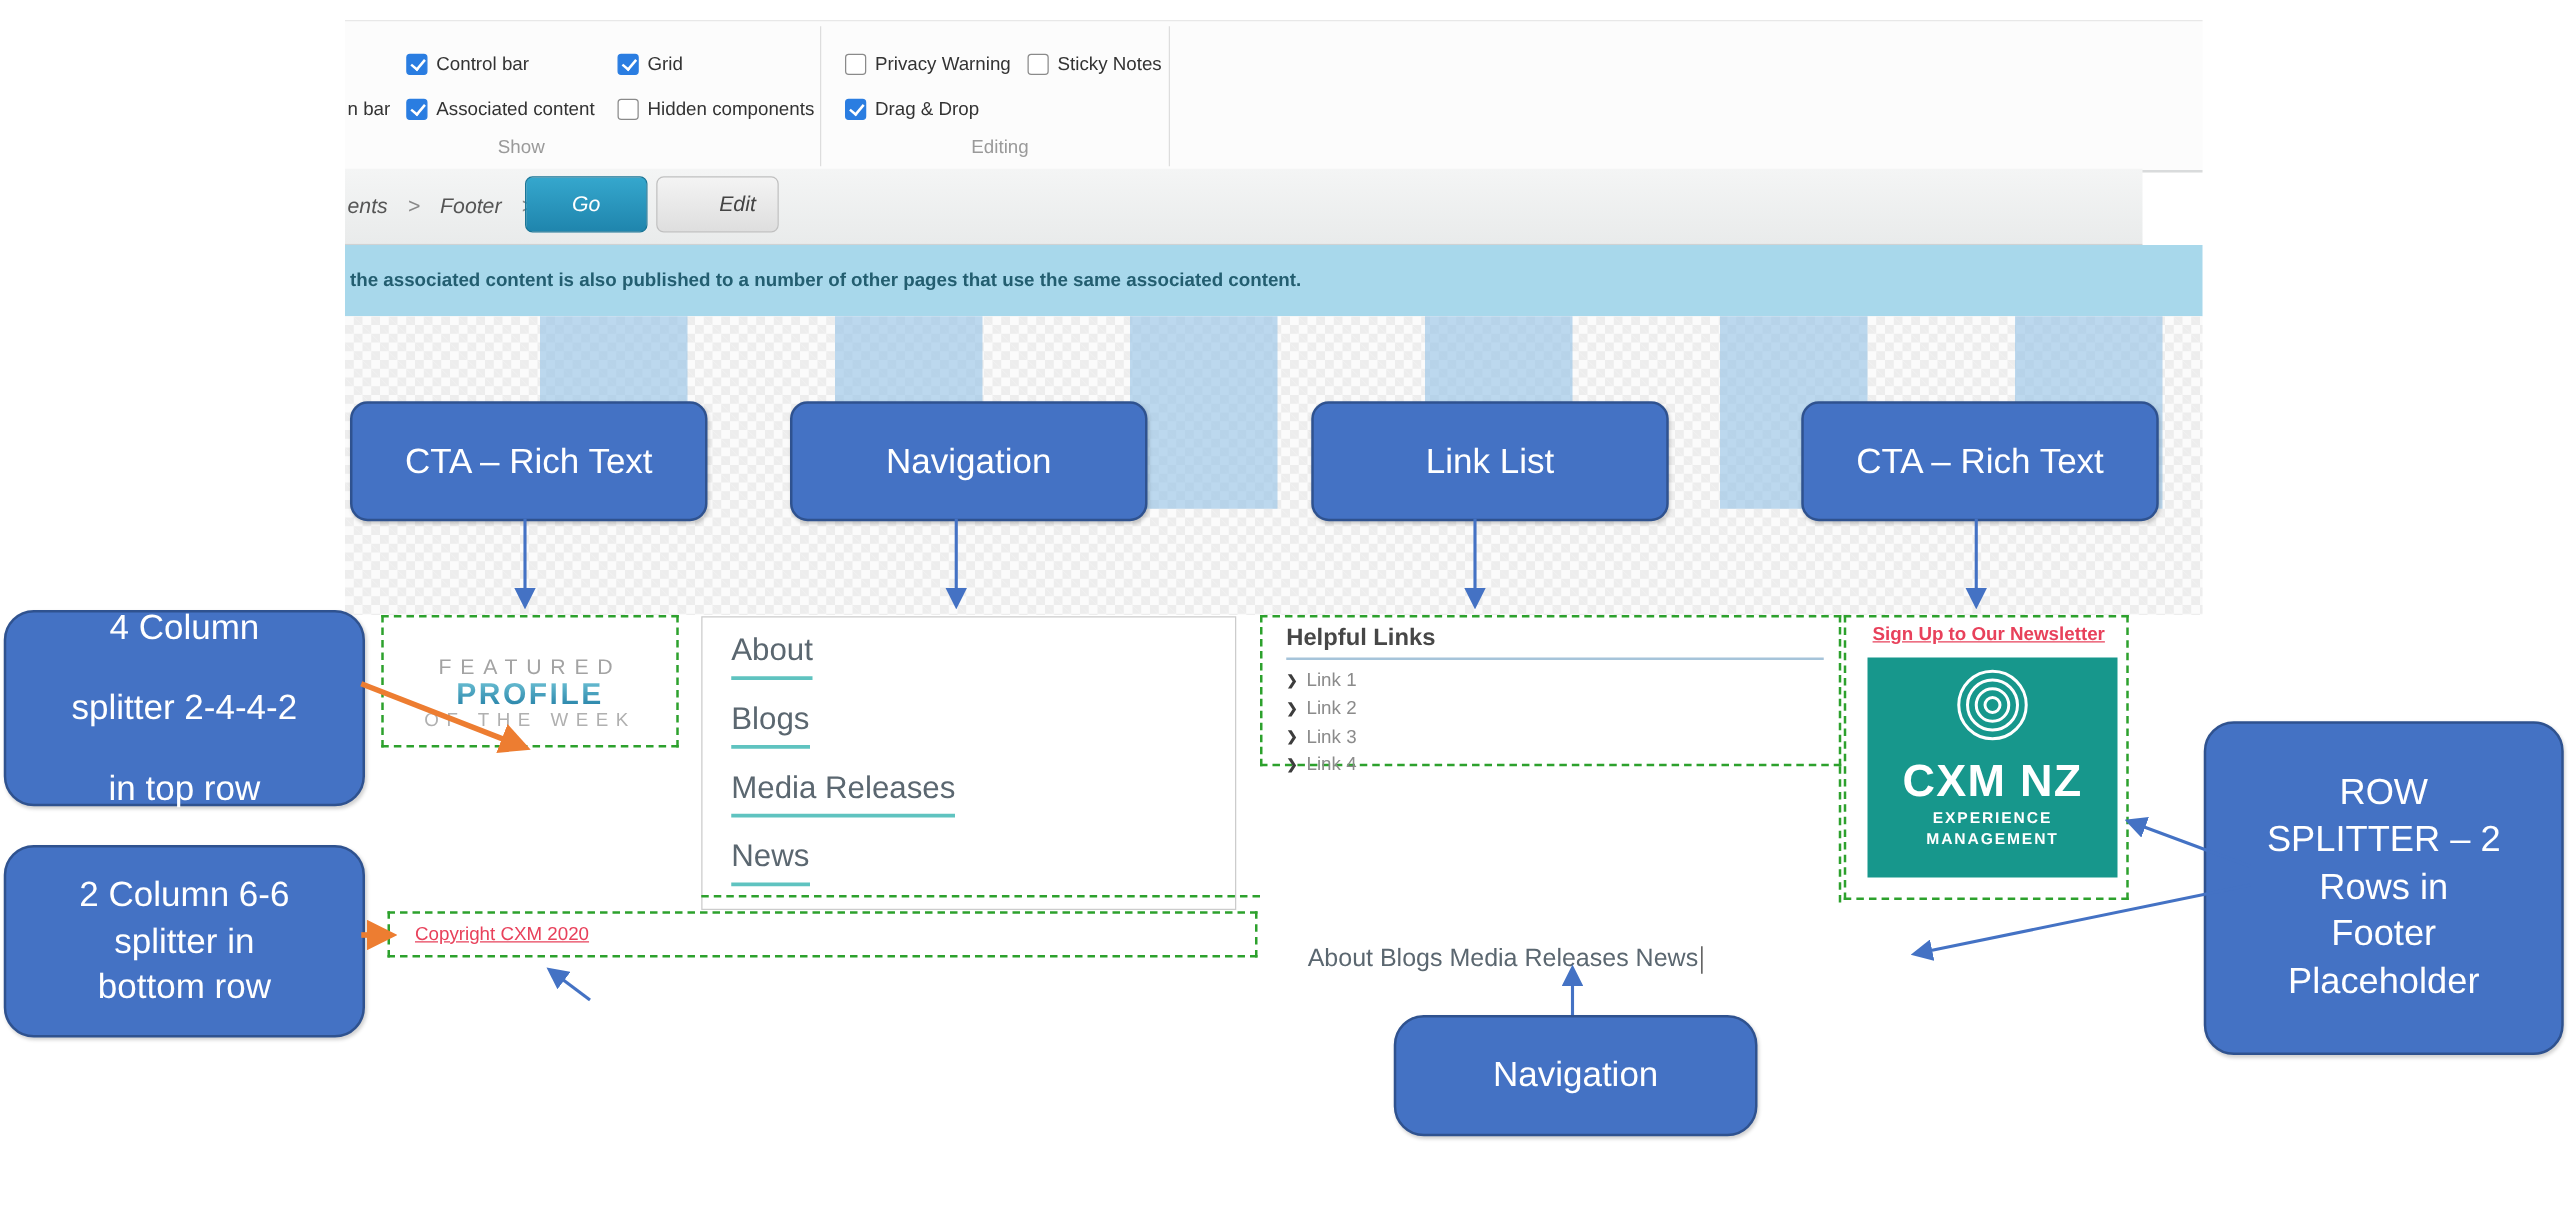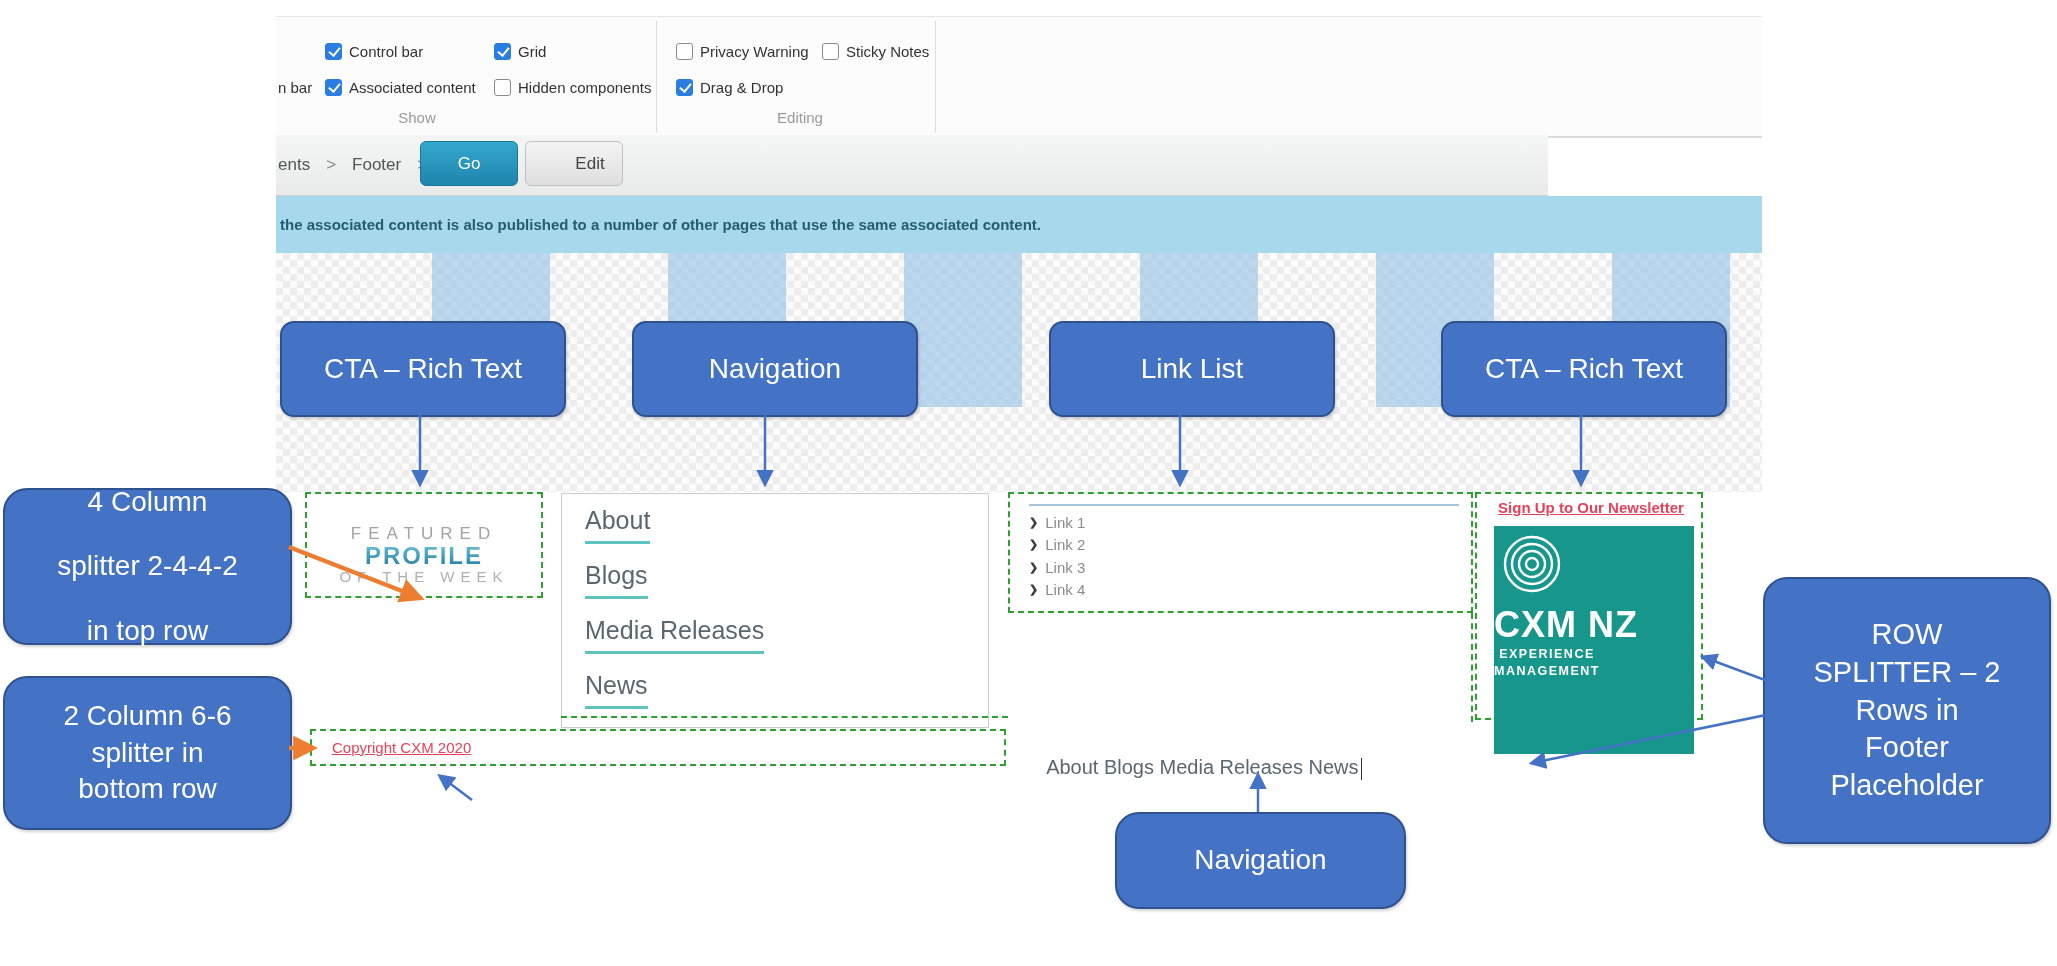--- a/index.html
+++ b/index.html
@@ -11,21 +11,21 @@
   #ribbon{left:276px;top:16px;width:1486px;height:119px;background:#fcfcfc;border-top:1px solid #e8e8e8;border-bottom:2px solid #d9dbdc;}
   .vsep{position:absolute;top:4px;height:112px;width:1px;background:#ddd;}
   .grouplabel{position:absolute;top:92px;font-size:15px;color:#9a9a9a;text-align:center;width:200px;}
   .cb{position:absolute;display:flex;align-items:center;gap:7px;height:20px;}
   .cbbox{width:17px;height:17px;border-radius:3px;box-sizing:border-box;border:1.5px solid #8a8a8a;background:#fff;flex:0 0 auto;position:relative;}
   .cb.checked .cbbox{background:#2a7de1;border-color:#2a7de1;}
   .cb.checked .cbbox:after{content:"";position:absolute;left:5px;top:1.5px;width:5px;height:9px;border:solid #fff;border-width:0 2.5px 2.5px 0;transform:rotate(40deg);}
   .cblabel{font-size:15px;color:#333;white-space:nowrap;}
 
   
-  #crumbbar{left:276px;top:135px;width:1272px;height:61px;background:linear-gradient(#f4f5f5,#e9ebeb);border-bottom:1px solid #cfd2d3;box-sizing:border-box;}
+  #crumbbar{left:276px;top:135px;width:1438px;height:61px;background:linear-gradient(#f4f5f5,#e9ebeb);border-bottom:1px solid #cfd2d3;box-sizing:border-box;font-style:italic;}
   #crumbs{position:absolute;left:2px;top:20px;display:flex;gap:16px;font-size:17px;color:#555;}
   .crumbsep{color:#888;}
   .btn{position:absolute;top:6px;height:45px;width:98px;border-radius:6px;font-size:17px;display:flex;align-items:center;justify-content:center;box-sizing:border-box;cursor:pointer;}
   #go-btn{left:144px;background:linear-gradient(#35a7cd,#1f85ad);border:1px solid #1a7697;color:#fff;}
   #edit-btn{left:249px;background:linear-gradient(#f4f4f4,#dedede);border:1px solid #c0c0c0;color:#444;padding-left:32px;}
 
   
   #notice{left:276px;top:196px;width:1486px;height:57px;background:#a8d8eb;display:flex;align-items:center;}
   #notice span{font-size:15px;font-weight:600;color:#235e70;padding-left:4px;}
 
@@ -55,21 +55,21 @@
 
   #linklist{left:1008px;top:492px;width:465px;height:121px;padding:6px 0 0 19px;box-sizing:border-box;}
   #linklist h3{margin:0;font-size:19px;font-weight:700;color:#474747;}
   #linklist .rule{width:430px;height:2px;background:#a6c4da;margin:4px 0 5px 0;}
   .linkrow{display:flex;align-items:center;gap:7px;height:22.5px;cursor:pointer;}
   .linkrow .chev{font-size:11px;color:#3d3d3d;font-weight:bold;}
   .linkrow .ltext{font-size:15px;color:#8b8b8b;}
 
   #newsbox{left:1475px;top:492px;width:228px;height:228px;}
   #signup{position:absolute;left:0;top:5px;width:228px;text-align:center;font-size:15px;font-weight:600;color:#e8415b;text-decoration:underline;cursor:pointer;}
-  #cxmlogo{position:absolute;left:17px;top:32px;width:200px;height:228px;background:#17978c;display:flex;flex-direction:column;align-items:flex-start;cursor:pointer;}
+  #cxmlogo{position:absolute;left:17px;top:32px;width:200px;height:176px;background:#17978c;display:flex;flex-direction:column;align-items:center;cursor:pointer;}
   #cxmlogo .title{font-size:36px;font-weight:800;color:#fff;letter-spacing:1px;margin-top:2px;}
   #cxmlogo .sub{font-size:12.5px;font-weight:700;color:#fff;letter-spacing:1.5px;line-height:1.35;text-align:center;}
 
   #bottomrow{left:310px;top:729px;width:696px;height:37px;}
   #copyright{position:absolute;left:20px;top:8px;font-size:15px;color:#e8415b;text-decoration:underline;cursor:pointer;}
   #bottomnav{left:1025px;top:733px;font-size:20px;color:#5b6770;white-space:pre;}
   #bottomnav .cursor{display:inline-block;width:1.5px;height:22px;background:#333;vertical-align:middle;margin-left:2px;}
 
   
   .callout{position:absolute;background:#4472C4;border:2.5px solid #2F528F;border-radius:14px;color:#fff;
@@ -159,20 +159,21 @@
   <div id="navbox" class="abs z2">
     <div>
         <div class="navitem">About</div>
         <div class="navitem">Blogs</div>
         <div class="navitem">Media Releases</div>
         <div class="navitem">News</div>
       </div>
   </div>
 
   <div id="linklist" class="abs gdash z2">
+    <h3>Helpful Links</h3>
     <div class="rule"></div>
     <div id="linkrows">
         <div class="linkrow">
           <span class="chev">❯</span>
           <span class="ltext">Link 1</span>
         </div>
         <div class="linkrow">
           <span class="chev">❯</span>
           <span class="ltext">Link 2</span>
         </div>

